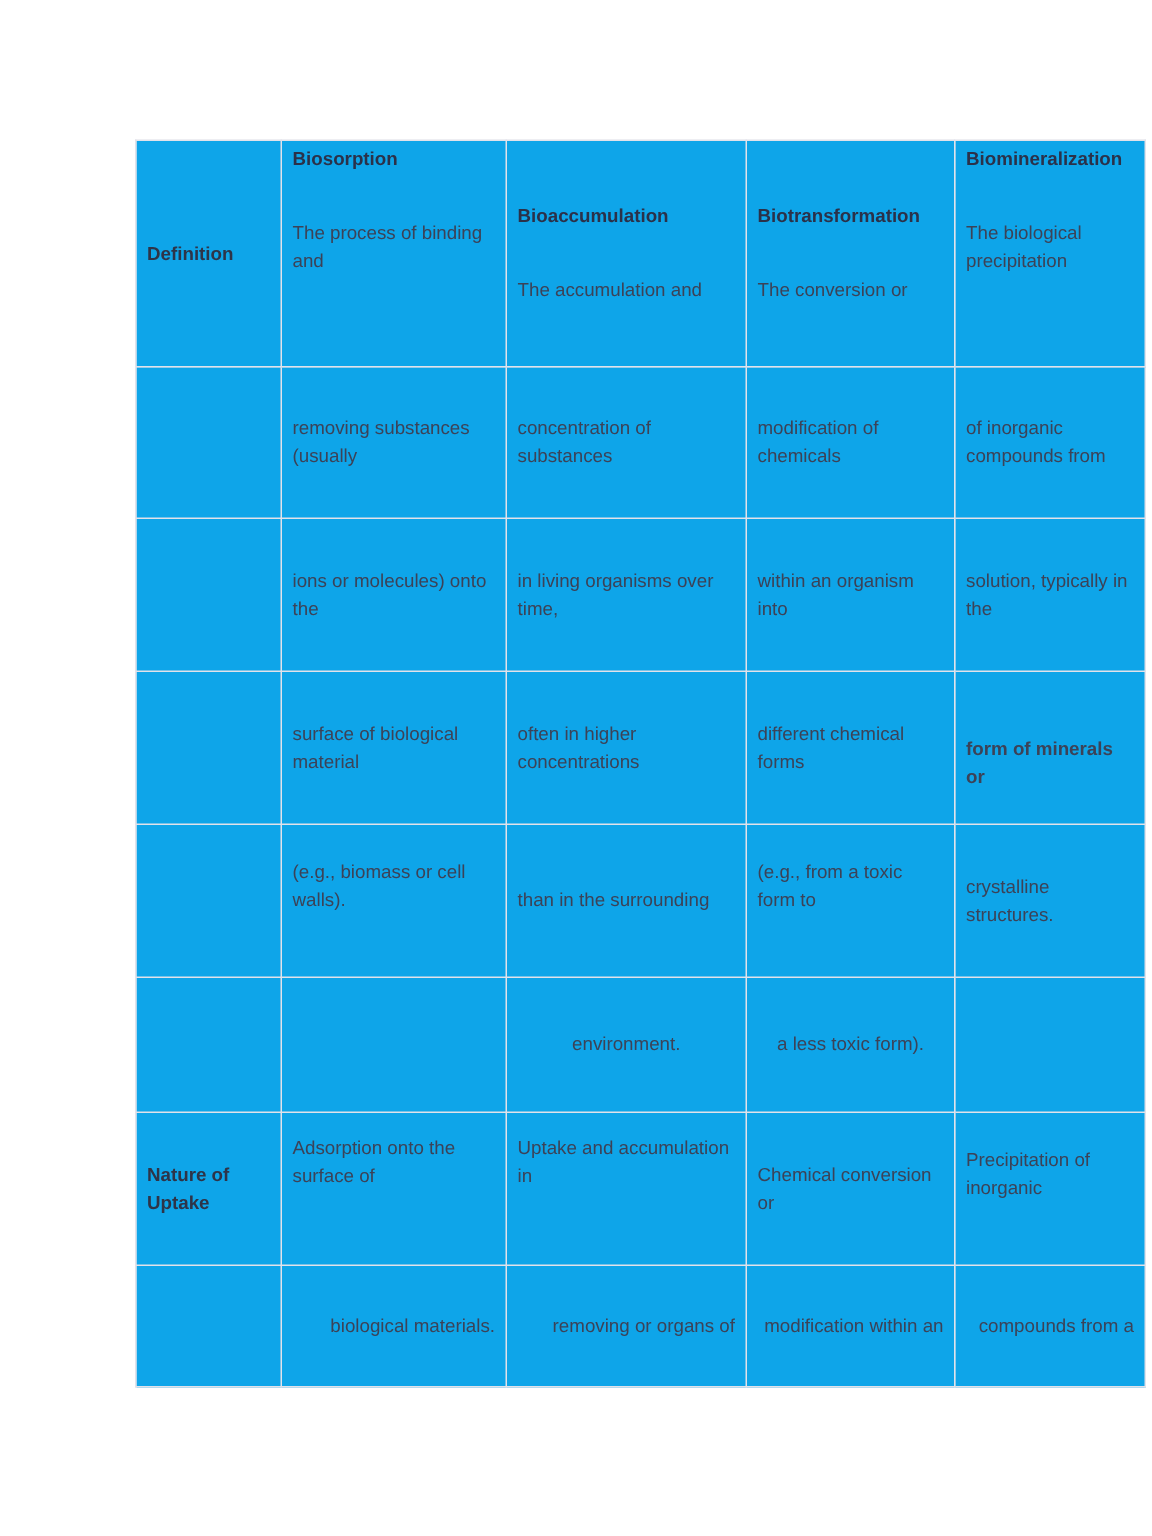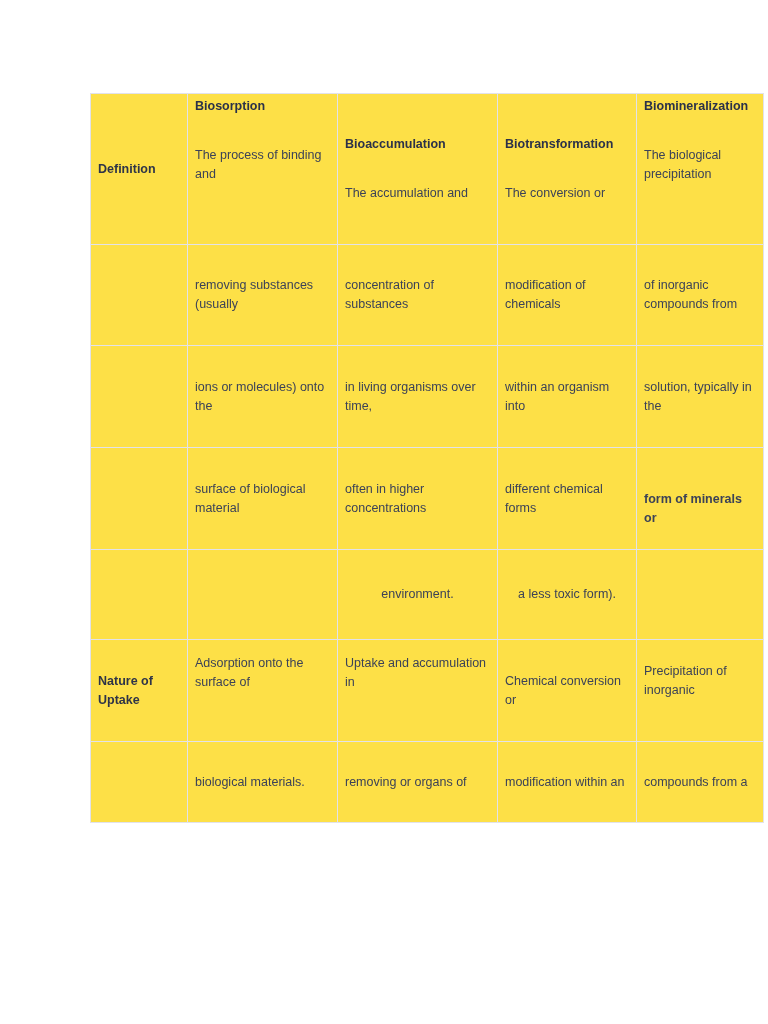--- a/index.html
+++ b/index.html
@@ -33,21 +33,21 @@
     background: #f5f5f7;
   }
   table.comparison col.c0 { width: 97px; }
   table.comparison col.c1 { width: 150px; }
   table.comparison col.c2 { width: 160px; }
   table.comparison col.c3 { width: 139px; }
   table.comparison col.c4 { width: 127px; }
 
   table.comparison td {
     border: 1px solid #e2e2ea;
-    background: #fde047;
+    background: #0ea5e9;
     padding: 0 7px;
     vertical-align: middle;
     font-size: 12.5px;
     line-height: 19px;
     color: #3c4257;
     font-family: "Liberation Sans", sans-serif;
     word-wrap: break-word;
     overflow-wrap: break-word;
   }
   table.comparison td.lbl {
@@ -64,21 +64,21 @@
   table.comparison td.empty { }
 
   
   tr.r0 td { height: 150px; }
   tr.r1 td { height: 100px; }
   tr.r2 td { height: 101px; margin-left: 20px; }
   tr.r3 td { height: 101px; margin-left: 20px; }
   tr.r4 td { height: 101px; }
   tr.r5 td { height: 89px; text-align: center; }
   tr.r6 td { height: 101px; }
-  tr.r7 td { height: 80px; }
+  tr.r7 td { height: 80px; text-align: right; }
   .up-lg { position: relative; top: -29px; }
   .up-md { position: relative; top: -18px; }
   .dn-sm { position: relative; top: 10px; font-weight: bold; }
   .up-sm { position: relative; top: -10px; }
 </style>
 </head>
 <body>
 
 <div class="page">
   <div class="table-wrap">
@@ -153,20 +153,35 @@
             <span>often in higher concentrations</span>
           </td>
           <td>
             <span>different chemical forms</span>
           </td>
           <td>
             <span class="dn-sm">form of minerals or</span>
           </td>
         </tr>
 
+        <tr class="r4">
+          <td class="empty"></td>
+          <td>
+            <span class="up-sm">(e.g., biomass or cell walls).</span>
+          </td>
+          <td>
+            <span>than in the surrounding</span>
+          </td>
+          <td>
+            <span class="up-sm">(e.g., from a toxic form to</span>
+          </td>
+          <td>
+            <span>crystalline structures.</span>
+          </td>
+        </tr>
 
         <tr class="r5">
           <td class="empty"></td>
           <td>
             <span></span>
           </td>
           <td>
             <span>environment.</span>
           </td>
           <td>

